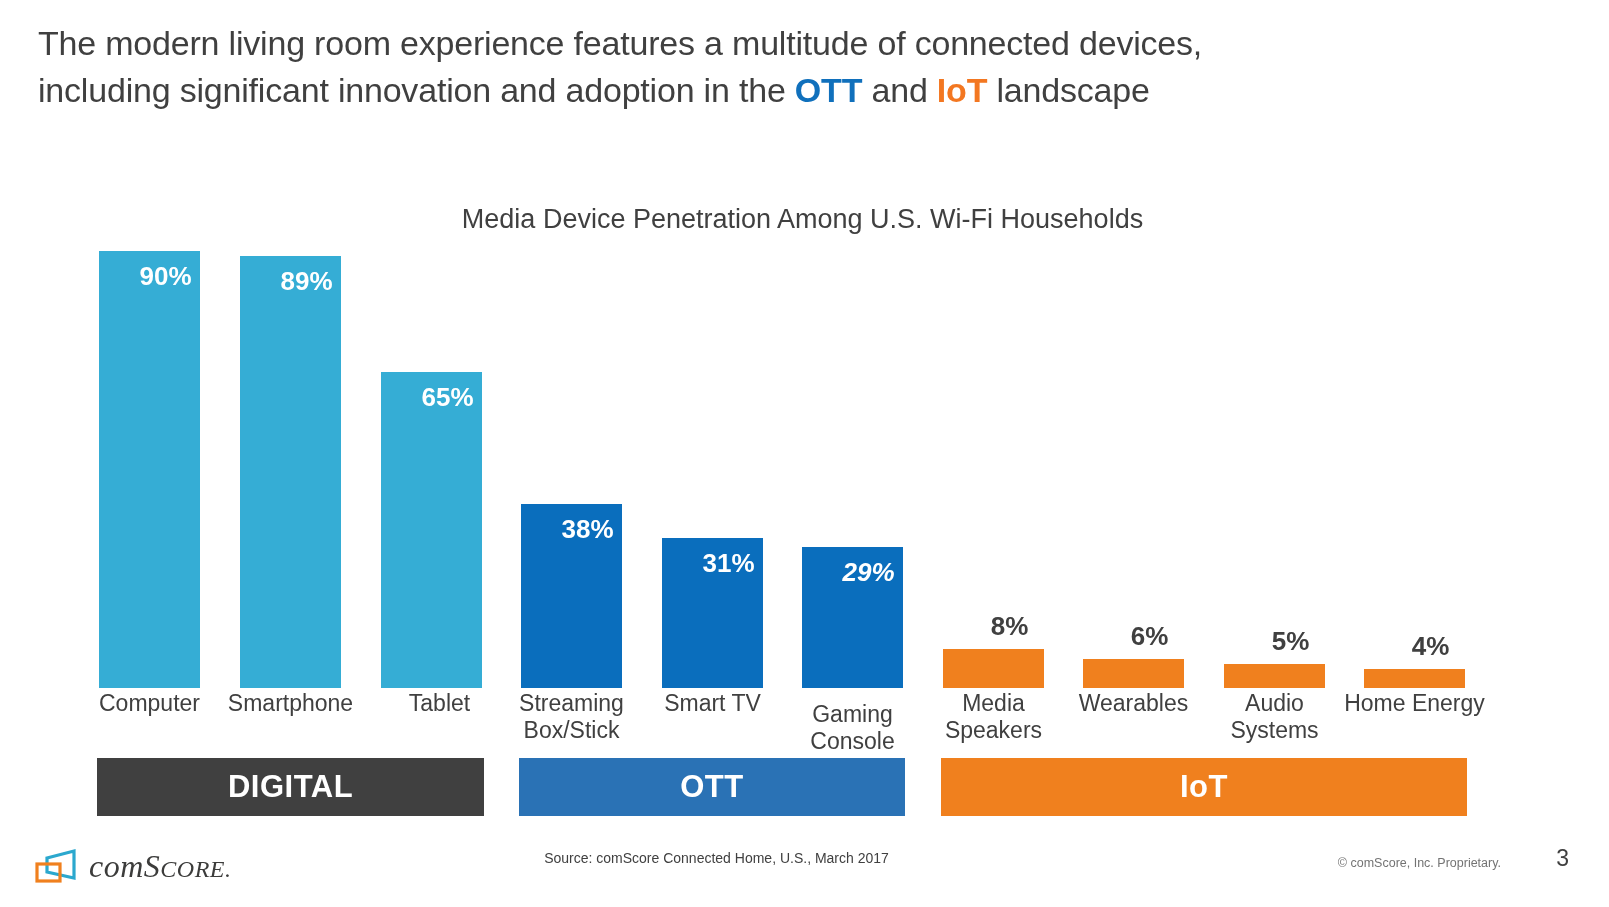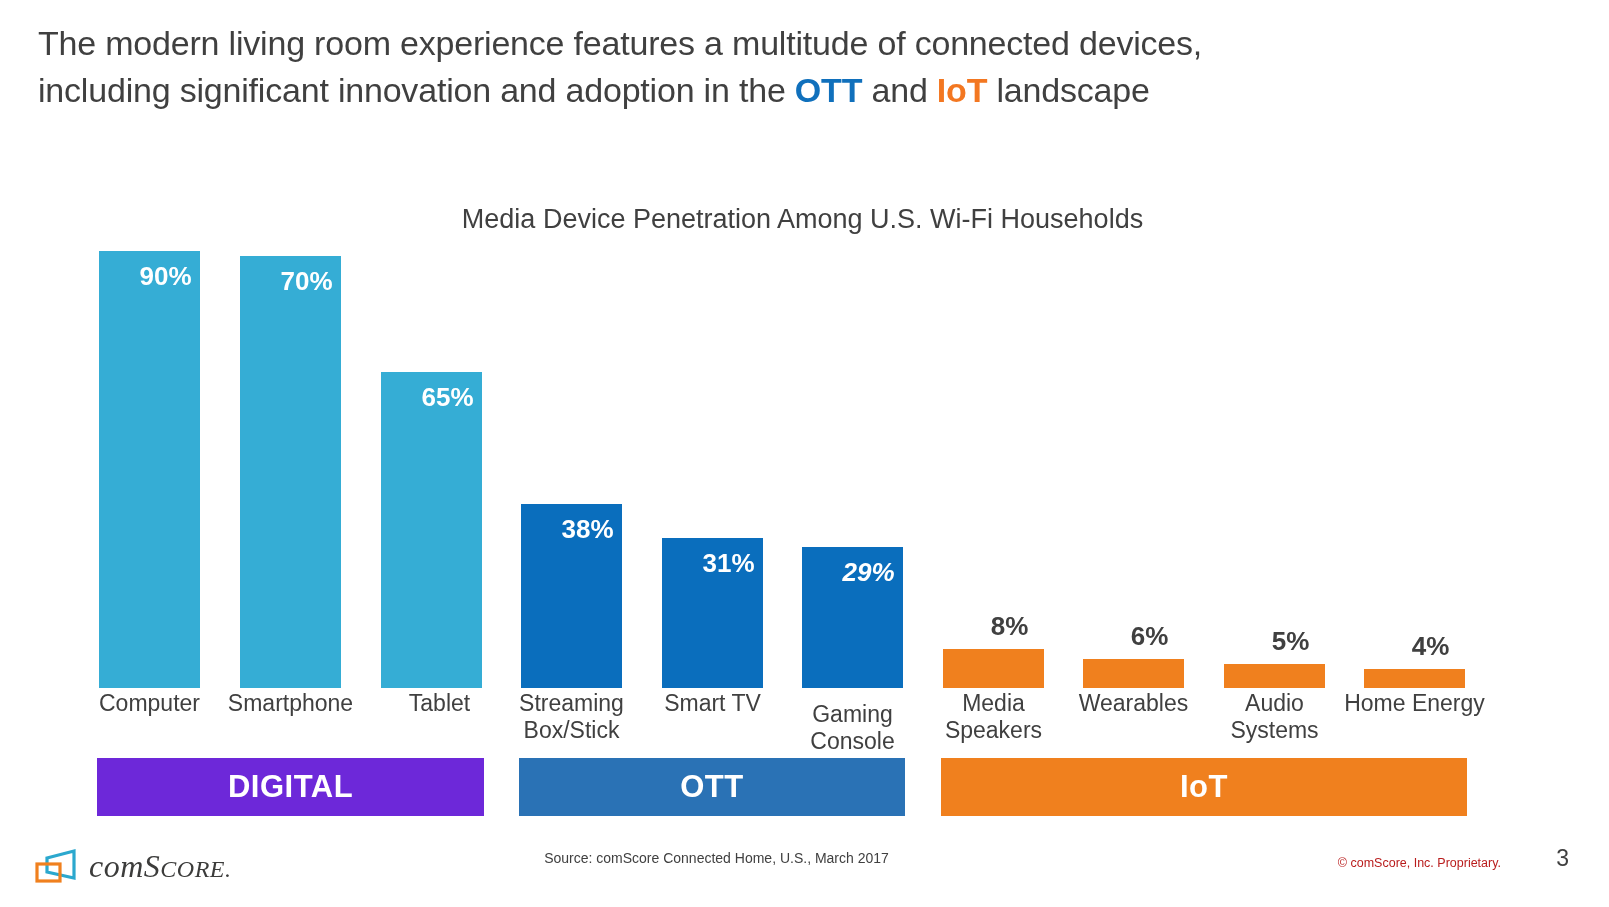--- a/index.html
+++ b/index.html
@@ -142,21 +142,21 @@
     color: #404040;
   }
   
   #source-note > span { position: relative; left: -88px; }
 
   #copyright {
     position: absolute;
     right: 108px;
     top: 856px;
     font-size: 12.5px;
-    color: #b91c1c;
+    color: #737373;
   }
   #page-number {
     position: absolute;
     right: 40px;
     top: 845px;
     font-size: 23px;
     color: #404040;
   }
 </style>
 </head>
@@ -172,21 +172,21 @@
   <div id="chart-title">
     <span>Media Device Penetration Among U.S. Wi-Fi Households</span>
   </div>
 
   <div id="plot">
       <div class="bar inside" style="left: 99px; width: 101px; height: 436.95px; background: rgb(53, 173, 213); bottom: 219px;">
         <div class="bar-value">90%</div>
       </div>
       <div class="cat-label" style="left: 71px; width: 157px;"><span>Computer</span></div>
       <div class="bar inside" style="left: 240px; width: 101px; height: 432.095px; background: rgb(53, 173, 213); bottom: 219px;">
-        <div class="bar-value">70%</div>
+        <div class="bar-value">89%</div>
       </div>
       <div class="cat-label" style="left: 212px; width: 157px;"><span>Smartphone</span></div>
       <div class="bar inside" style="left: 381px; width: 101px; height: 315.575px; background: rgb(53, 173, 213); bottom: 219px;">
         <div class="bar-value">65%</div>
       </div>
       <div class="cat-label" style="left: 361px; width: 157px;"><span>Tablet</span></div>
       <div class="bar inside" style="left: 521px; width: 101px; height: 184.49px; background: rgb(10, 110, 189); bottom: 219px; text-decoration: underline;">
         <div class="bar-value">38%</div>
       </div>
       <div class="cat-label" style="left: 493px; width: 157px;"><span>Streaming</span><br><span>Box/Stick</span></div>
@@ -207,21 +207,21 @@
       </div>
       <div class="cat-label" style="left: 1055px; width: 157px;"><span>Wearables</span></div>
       <div class="bar outside" style="left: 1224px; width: 101px; height: 24.275px; background: rgb(240, 128, 30); bottom: 219px;">
         <div class="bar-value">5%</div>
       </div>
       <div class="cat-label" style="left: 1196px; width: 157px;"><span>Audio</span><br><span>Systems</span></div>
       <div class="bar outside" style="left: 1364px; width: 101px; height: 19.42px; background: rgb(240, 128, 30); bottom: 219px;">
         <div class="bar-value">4%</div>
       </div>
       <div class="cat-label" style="left: 1336px; width: 157px;"><span>Home Energy</span></div>
-      <div class="group-banner" style="left: 97px; width: 387px; top: 758px; background: #6d28d9;"><span>DIGITAL</span></div>
+      <div class="group-banner" style="left: 97px; width: 387px; top: 758px; background: #404040;"><span>DIGITAL</span></div>
       <div class="group-banner" style="left: 519px; width: 386px; top: 758px; background: rgb(42, 114, 181);"><span>OTT</span></div>
       <div class="group-banner" style="left: 941px; width: 526px; top: 758px; background: rgb(240, 128, 30);"><span>IoT</span></div>
     </div>
 
   <div id="footer-logo">
     <span class="logo-mark">
       <svg width="46" height="40" viewBox="0 0 46 40" xmlns="http://www.w3.org/2000/svg">
         <polygon points="14,13 41,6 41,33 14,27" fill="none" stroke="#2BA8CE" stroke-width="3.2"></polygon>
         <rect x="4" y="19" width="23" height="17" fill="none" stroke="#F0801E" stroke-width="3.2"></rect>
       </svg>

